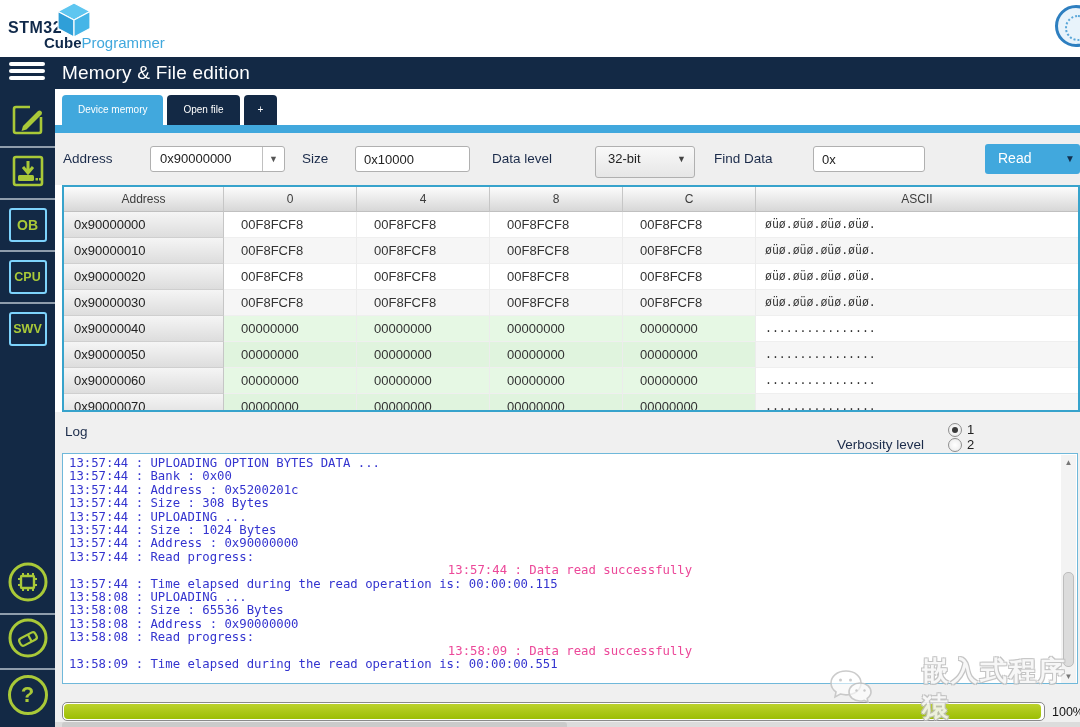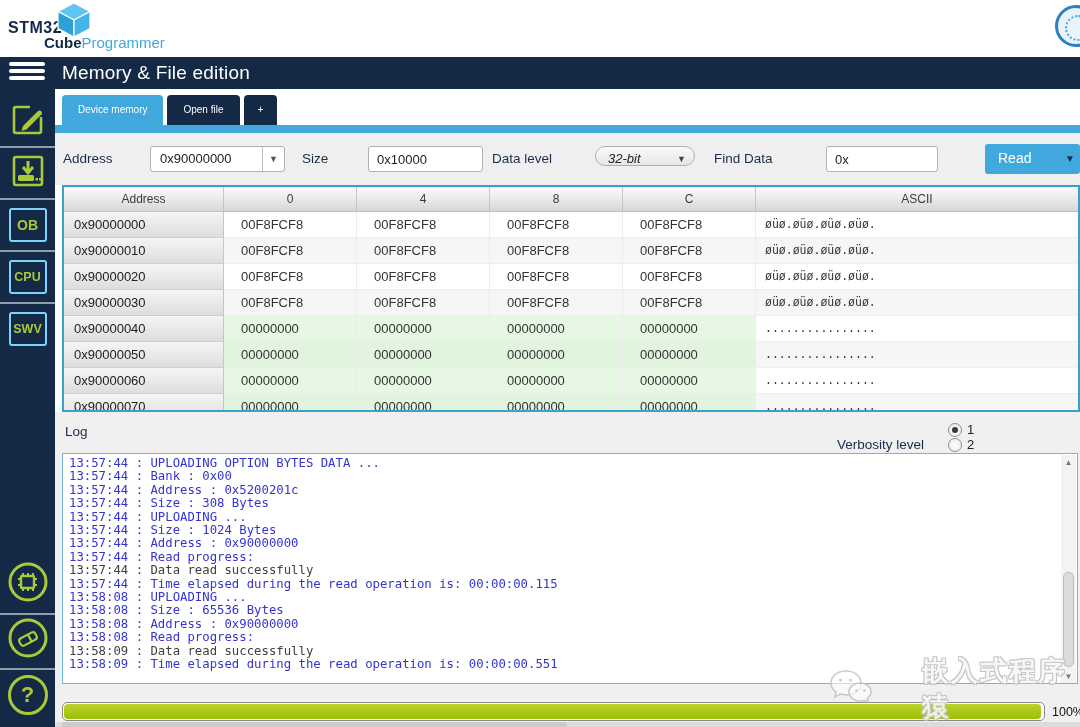--- a/index.html
+++ b/index.html
@@ -44,27 +44,27 @@
   .tab { height:30px; line-height:30px; padding:0 16px; background:#132945; color:#fff; font-size:10px;
     border-radius:4px 4px 0 0; cursor:pointer; white-space:nowrap; }
   .tab.active { background:#41a8dd; }
   .tab.plus { padding:0 14px; }
   .blue-strip { position:absolute; left:0; top:36px; width:1025px; height:8px; background:#41a8dd; }
 
   
   .toolbar { position:absolute; left:0; top:44px; width:1025px; height:52px; background:#efefef; }
   .tb-label { position:absolute; top:18px; font-size:13.5px; color:#1b2b4a; }
   .tb-input { position:absolute; top:13px; height:26px; border:1px solid #b0b0b0; border-radius:3px;
-    background:#fff; font-size:13px; color:#222; padding:0 8px; font-family:"Liberation Sans",sans-serif;margin-left:13px; }
+    background:#fff; font-size:13px; color:#222; padding:0 8px; font-family:"Liberation Sans",sans-serif; }
   .combo { position:absolute; top:13px; height:26px; background:#fff; border:1px solid #b0b0b0; border-radius:3px; }
   .combo .val { position:absolute; left:9px; top:0; line-height:24px; font-size:13px; color:#222; }
   .combo .dd { position:absolute; right:0; top:0; width:22px; height:100%; border-left:1px solid #c0c0c0;
     display:flex; align-items:center; justify-content:center; font-size:9px; color:#555; cursor:pointer; }
-  .select { position:absolute; top:13px; height:20px; border:1px solid #b0b0b0; border-radius:13px;
-    background:linear-gradient(#f9f9f9,#e6e6e6); cursor:pointer;font-style:italic; }
+  .select { position:absolute; top:13px; height:32px; border:1px solid #b0b0b0; border-radius:3px;
+    background:linear-gradient(#f9f9f9,#e6e6e6); cursor:pointer; }
   .select .val { position:absolute; left:12px; top:0; line-height:24px; font-size:13px; color:#222; }
   .select .arr { position:absolute; right:8px; top:0; line-height:24px; font-size:9px; color:#444; }
   .read-btn { position:absolute; left:930px; top:11px; width:95px; height:30px; background:#41a8dd;
     border-radius:3px; color:#fff; font-size:14px; cursor:pointer; }
   .read-btn .lbl { position:absolute; left:13px; top:0; line-height:29px; }
   .read-btn .arr { position:absolute; right:5px; top:0; line-height:29px; font-size:10px; color:#13304e; }
 
   
   .mtable { position:absolute; left:7px; top:96px; width:1018px; height:227px;
     border:2px solid #37a3cc; background:#fff; overflow:hidden; }
@@ -92,21 +92,21 @@
   .radio { width:14px; height:14px; border-radius:50%; border:1px solid #8e8e8e;
     background:radial-gradient(#fff,#e8e8e8); display:inline-block; position:relative; margin-right:5px; }
   .radio.sel:after { content:""; position:absolute; left:3px; top:3px; width:6px; height:6px;
     border-radius:50%; background:#3a3a3a; }
   .radio-item .num { font-size:13px; color:#222; }
 
   .log-box { position:absolute; left:7px; top:41px; width:1016px; height:231px; background:#fff;
     border:1px solid #6fb8da; padding:3px 6px; overflow:hidden; }
   .log-line { font-family:"DejaVu Sans Mono",monospace; font-size:12.3px; line-height:13.4px;
     color:#3434cf; white-space:pre; }
-  .log-line.success { color:#404040; }
+  .log-line.success { color:#ec4899;text-align:center; }
   .log-scroll { position:absolute; right:1px; top:1px; width:15px; height:229px; background:#f3f3f3; }
   .log-scroll .up, .log-scroll .down { position:absolute; left:0; width:15px; height:15px; text-align:center;
     font-size:8px; color:#777; line-height:15px; background:#f3f3f3; cursor:pointer; }
   .log-scroll .up { top:0; } .log-scroll .down { bottom:0; }
   .log-scroll .thumb { position:absolute; left:2px; bottom:17px; width:11px; height:95px;
     background:#dcdcdc; border:1px solid #bdbdbd; border-radius:5px; cursor:grab; }
 
   
   .progress-row { position:absolute; left:7px; top:290px; width:1018px; height:20px; }
   .progress-bar { position:absolute; left:0; top:0; width:983px; height:19px; border:1px solid #8a8a8a;

